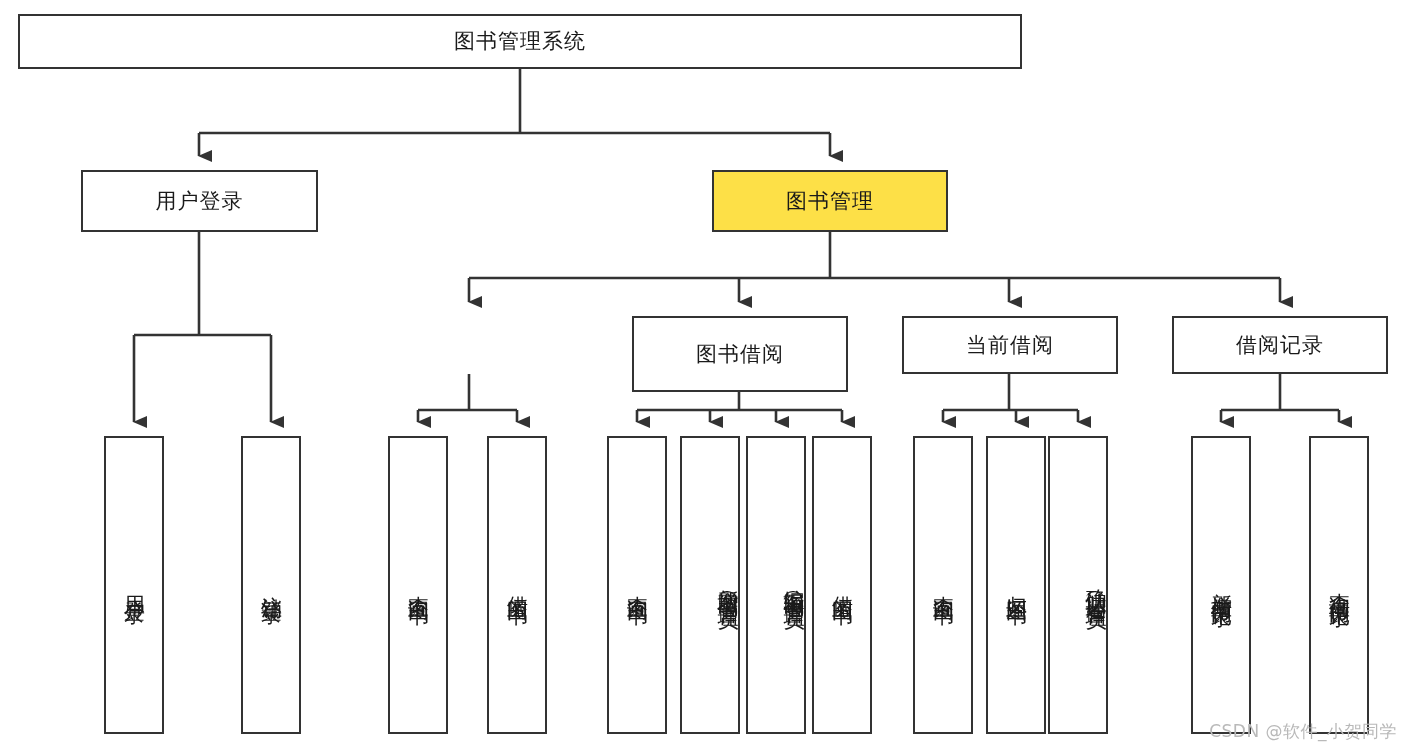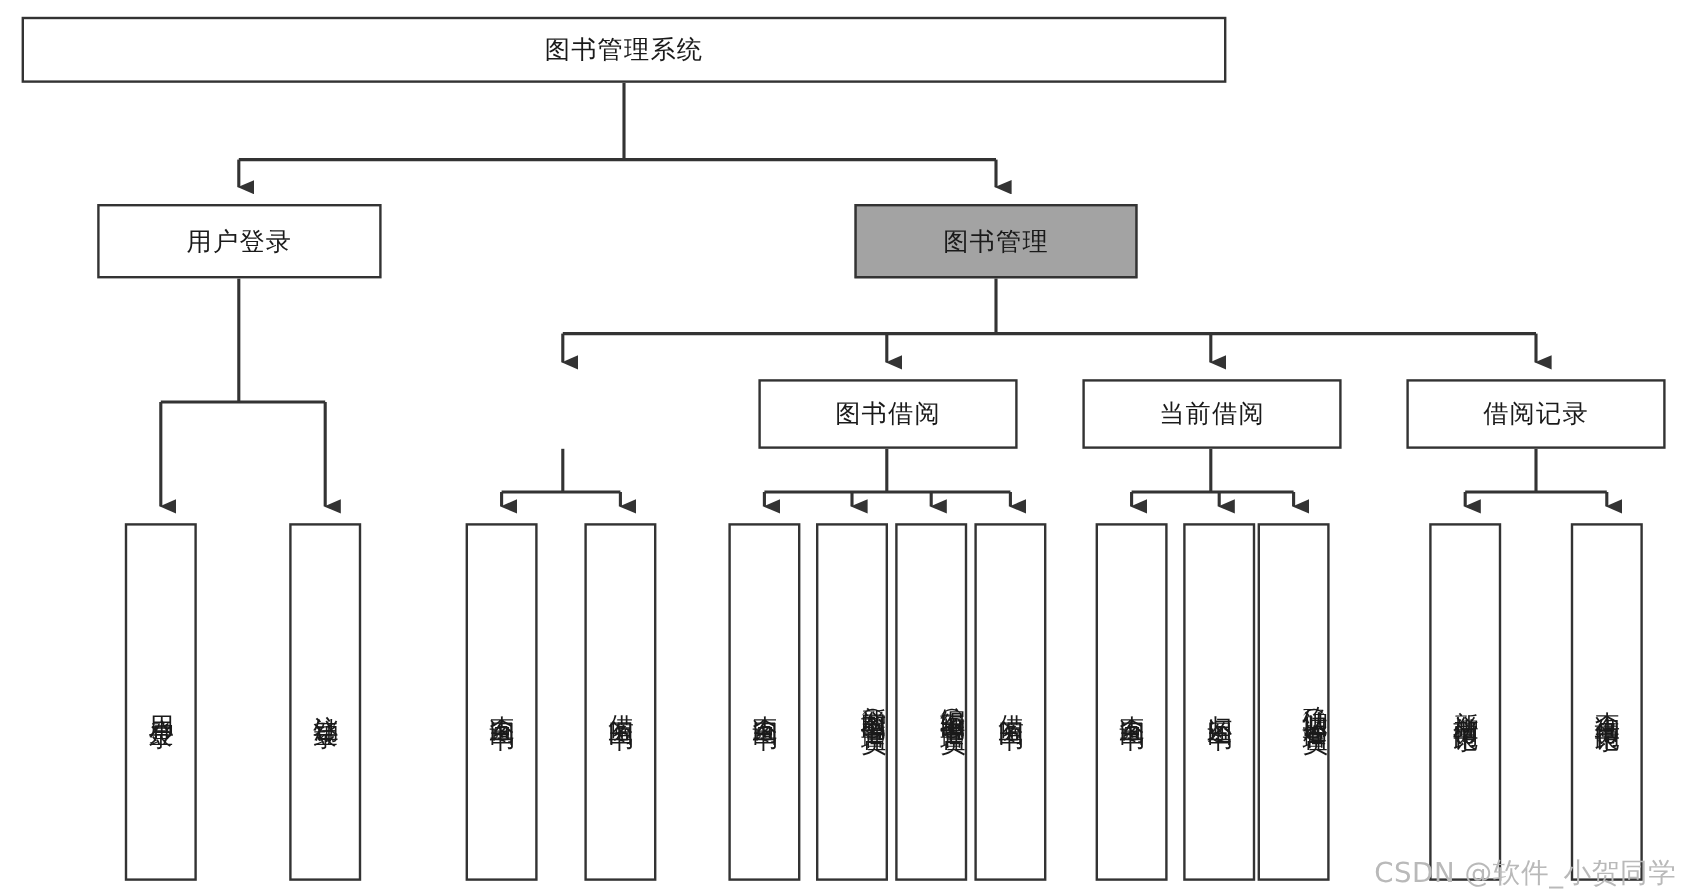--- a/index.html
+++ b/index.html
@@ -52,21 +52,21 @@
     align-items: flex-start;
     justify-content: center;
   }
   .node-label {
     display: block;
   }
   #watermark {
     position: absolute;
     right: 8px;
     bottom: 4px;
-    font-size: 23px;
+    font-size: 17px;
     color: #b9b9b9;
     letter-spacing: 0.5px;
     white-space: nowrap;
     font-family: "DejaVu Sans", "Liberation Sans", sans-serif;
   }
 </style>
 </head>
 <body>
 
 <div id="canvas" style="background: rgb(255, 255, 255);">
@@ -121,25 +121,25 @@
     </g>
   </svg>
 
   <div class="node h" style="left: 18px; top: 14px; width: 1004px; height: 55px; border-color: rgb(51, 51, 51); background: rgb(255, 255, 255); color: rgb(26, 26, 26);">
     <span class="node-label">图书管理系统</span>
   </div>
 
   <div class="node h" style="left: 81px; top: 170px; width: 237px; height: 62px; border-color: rgb(51, 51, 51); background: rgb(255, 255, 255); color: rgb(26, 26, 26);">
     <span class="node-label">用户登录</span>
   </div>
-  <div class="node h" style="left: 712px; top: 170px; width: 236px; height: 62px; border-color: rgb(51, 51, 51); background: #a3a3a3; color: rgb(26, 26, 26);">
+  <div class="node h" style="left: 712px; top: 170px; width: 236px; height: 62px; border-color: rgb(51, 51, 51); background: #fde047; color: rgb(26, 26, 26);">
     <span class="node-label">图书管理</span>
   </div>
 
-  <div class="node h" style="left: 632px; top: 316px; width: 216px; height: 58px; border-color: rgb(51, 51, 51); background: rgb(255, 255, 255); color: rgb(26, 26, 26);">
+  <div class="node h" style="left: 632px; top: 316px; width: 216px; height: 76px; border-color: rgb(51, 51, 51); background: rgb(255, 255, 255); color: rgb(26, 26, 26);">
     <span class="node-label">图书借阅</span>
   </div>
   <div class="node h" style="left: 1172px; top: 316px; width: 216px; height: 58px; border-color: rgb(51, 51, 51); background: rgb(255, 255, 255); color: rgb(26, 26, 26);">
     <span class="node-label">借阅记录</span>
   </div>
   <div class="node h" style="left: 902px; top: 316px; width: 216px; height: 58px; border-color: rgb(51, 51, 51); background: rgb(255, 255, 255); color: rgb(26, 26, 26);">
     <span class="node-label">当前借阅</span>
   </div>
 
   <div class="node v" style="left: 104px; top: 436px; width: 60px; height: 298px; border-color: rgb(51, 51, 51); background: rgb(255, 255, 255); color: rgb(26, 26, 26);">

